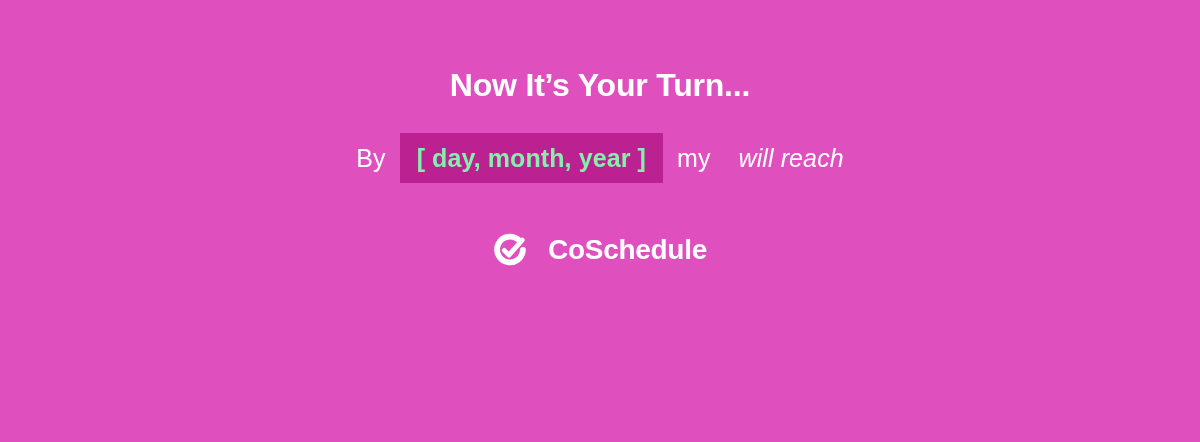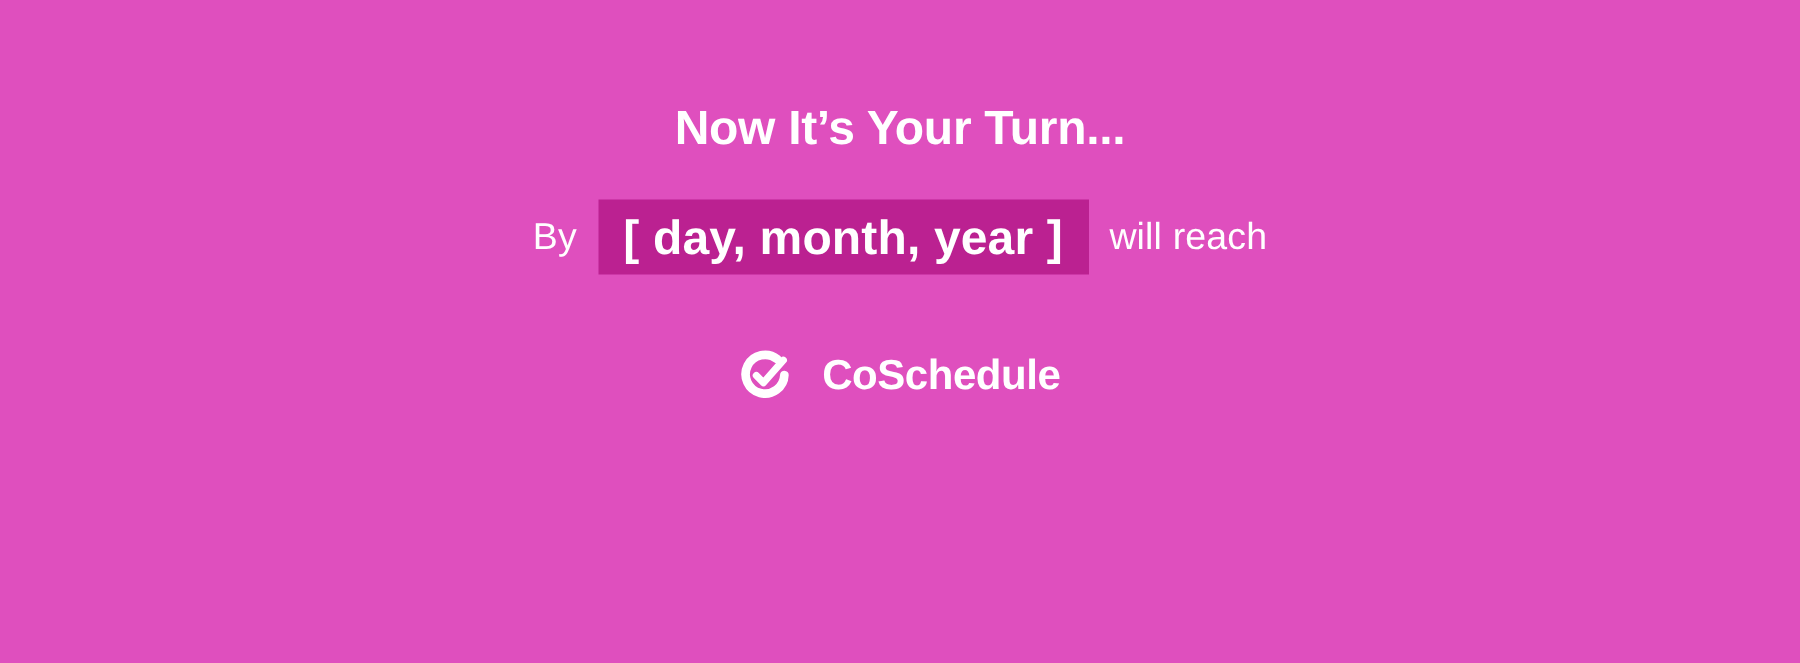--- a/index.html
+++ b/index.html
@@ -68,32 +68,33 @@
     padding: 0 14px;
     letter-spacing: 0.1px;
   }
 
   .word.lead {
     padding-left: 0;
   }
 
   .word.trail {
     padding-right: 0;
+    font-style: italic;
   }
 
   
   .blank {
     display: inline-flex;
     align-items: center;
     justify-content: center;
     height: 50px;
     padding: 0 17px;
     background: #bb2191;
-    color: #ffffff;
-    font-size: 32px;
+    color: #86efac;
+    font-size: 25px;
     font-weight: bold;
     letter-spacing: 0.1px;
     line-height: 50px;
   }
 
   
   .logo {
     margin-top: 50px;
     display: flex;
     flex-direction: row;
@@ -121,20 +122,21 @@
 
 <div class="slide">
 
   <h1 class="title">Now It’s Your Turn...</h1>
 
   <div class="statement">
 
     <div class="stmt-line">
       <span class="word lead">By</span>
       <span class="blank">[ day, month, year ]</span>
+      <span class="word">my</span>
       <span class="word trail">will reach</span>
     </div>
 
 
   </div>
 
   <div class="logo">
     <svg class="logo-mark" viewBox="0 0 100 100" aria-hidden="true">
 
       <path d="M 74 19

